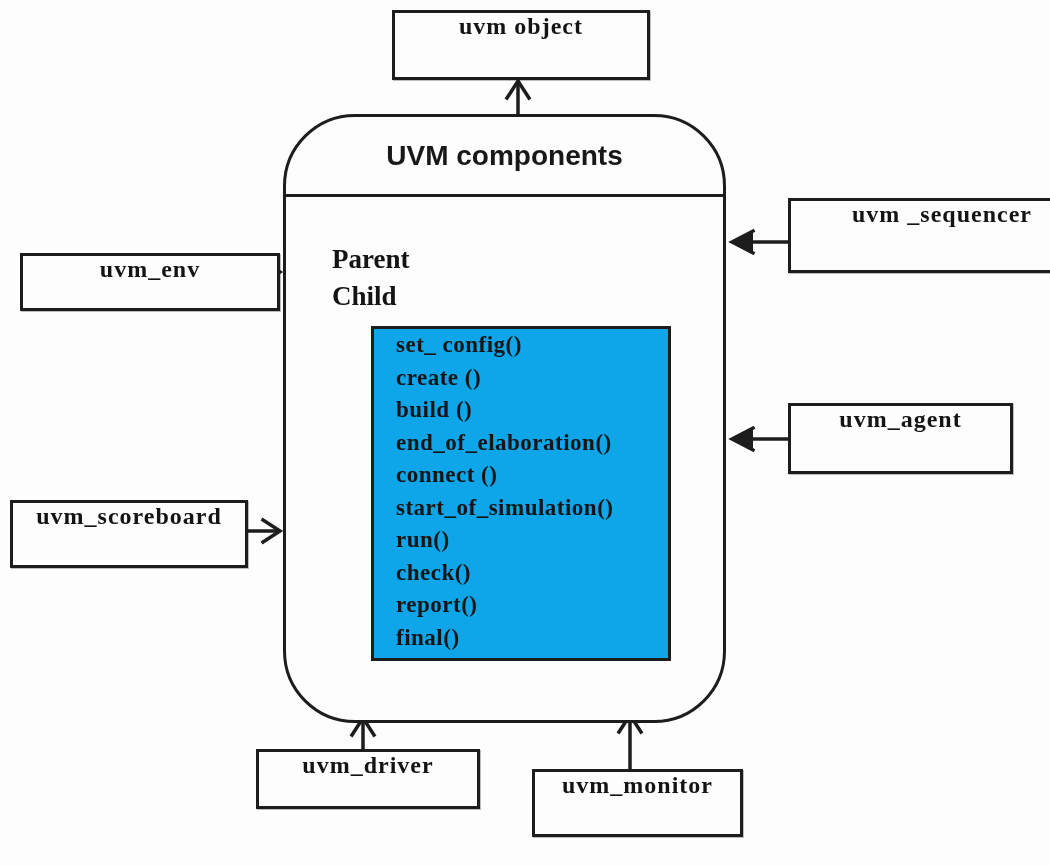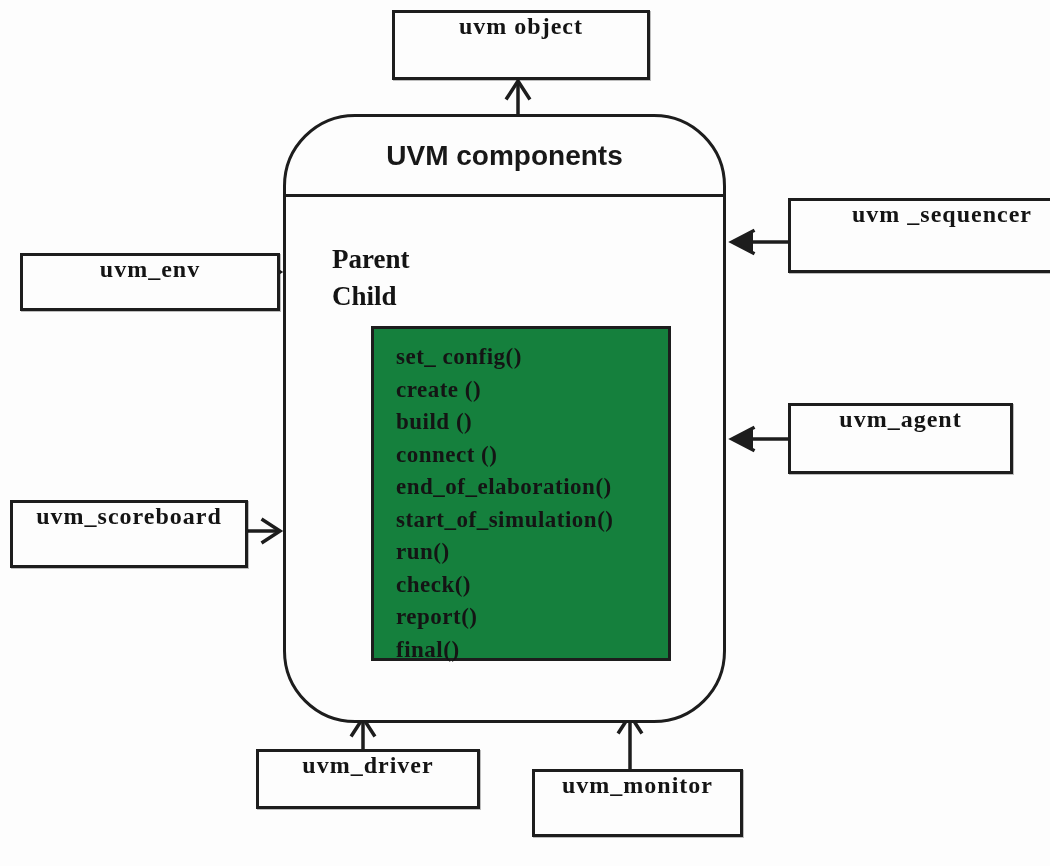--- a/index.html
+++ b/index.html
@@ -65,22 +65,22 @@
     font-weight: bold;
     font-size: 27px;
     color: #141414;
     line-height: 37px;
   }
   #methods-box {
     position: absolute;
     left: 85px; top: 209px;
     width: 300px; height: 335px;
     border: 3px solid #1d1d1d;
-    background: #15803d;
-    padding: 12px 0 0 22px;
+    background: #0ea5e9;
+    padding: 0 0 0 22px;
   }
   .method-line {
     font-weight: bold;
     font-size: 23px;
     color: #141414;
     line-height: 32.5px;
     letter-spacing: 0.5px;
     white-space: pre;
   }
 </style>
@@ -134,22 +134,22 @@
       <span>UVM components</span>
     </div>
     <div id="central-body">
       <div class="parentchild">Parent</div>
       <div class="parentchild">Child</div>
     </div>
     <div id="methods-box">
       <div class="method-line">set_ config()</div>
       <div class="method-line">create ()</div>
       <div class="method-line">build ()</div>
+      <div class="method-line">end_of_elaboration()</div>
       <div class="method-line">connect ()</div>
-      <div class="method-line">end_of_elaboration()</div>
       <div class="method-line">start_of_simulation()</div>
       <div class="method-line">run()</div>
       <div class="method-line">check()</div>
       <div class="method-line">report()</div>
       <div class="method-line">final()</div>
     </div>
   </div>
 
   <div class="node-box" id="box-object">
     <span>uvm object</span>

